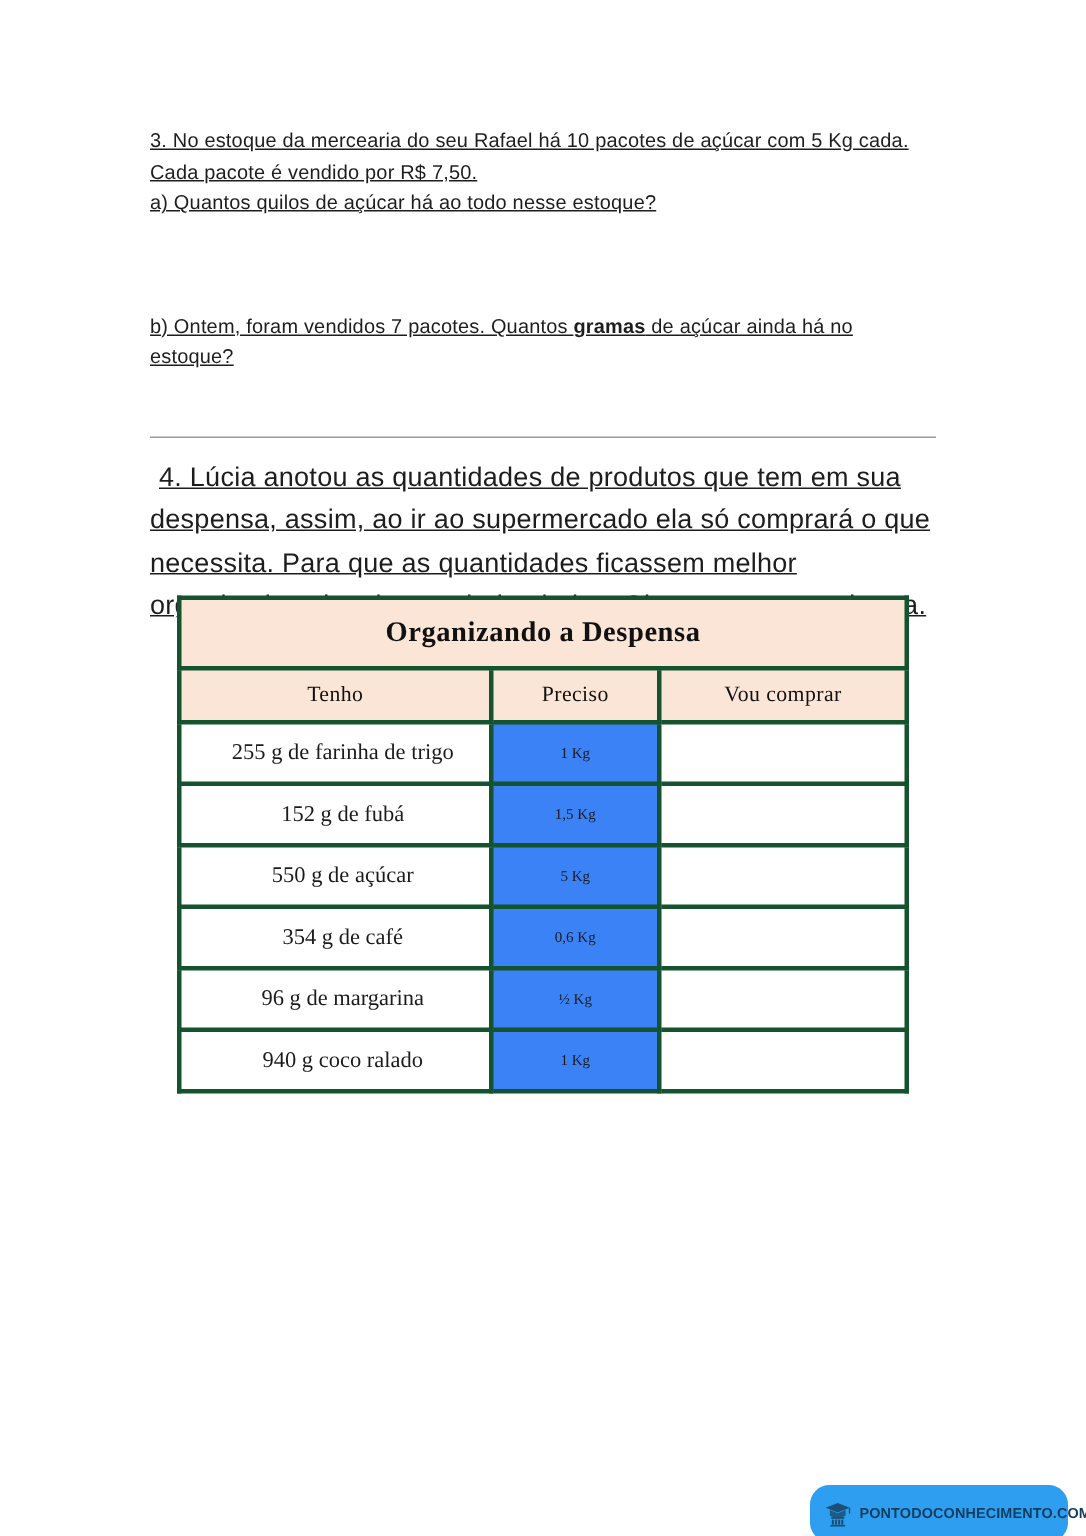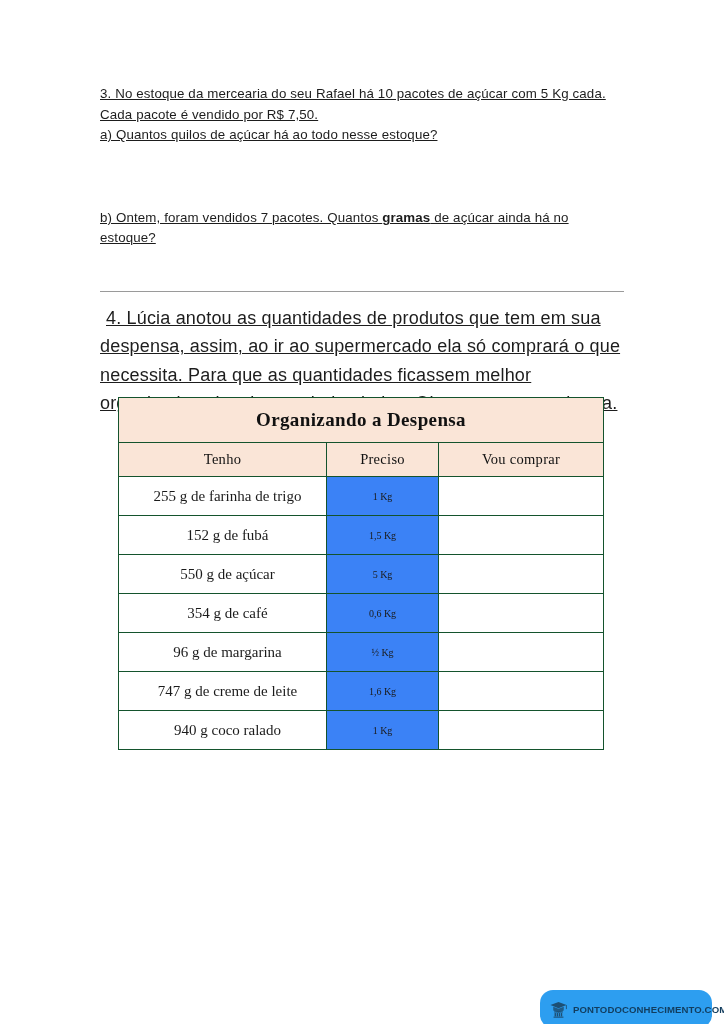--- a/index.html
+++ b/index.html
@@ -68,21 +68,21 @@
 
   table.despensa {
     border-collapse: collapse;
     width: 100%;
     table-layout: fixed;
     font-family: "Liberation Serif", serif;
   }
 
   table.despensa th,
   table.despensa td {
-    border: 1px solid #14532d;
+    border: 3px solid #14532d;
     text-align: center;
   }
 
   .t-title {
     background: #fae5d7;
     text-align: center;
     font-size: 19px;
     font-weight: bold;
     padding: 11px 4px 11px;
     letter-spacing: 0.02em;
@@ -219,25 +219,20 @@
           <td class="cell-vou"></td>
         </tr>
         <tr>
           <td class="cell-tenho">354 g de café</td>
           <td class="cell-preciso">0,6 Kg</td>
           <td class="cell-vou"></td>
         </tr>
         <tr>
           <td class="cell-tenho">96 g de margarina</td>
           <td class="cell-preciso">½ Kg</td>
-          <td class="cell-vou"></td>
-        </tr>
-        <tr>
-          <td class="cell-tenho">747 g de creme de leite</td>
-          <td class="cell-preciso">1,6 Kg</td>
           <td class="cell-vou"></td>
         </tr>
         <tr>
           <td class="cell-tenho">940 g coco ralado</td>
           <td class="cell-preciso">1 Kg</td>
           <td class="cell-vou"></td>
         </tr>
       </tbody>
     </table>
   </div>

